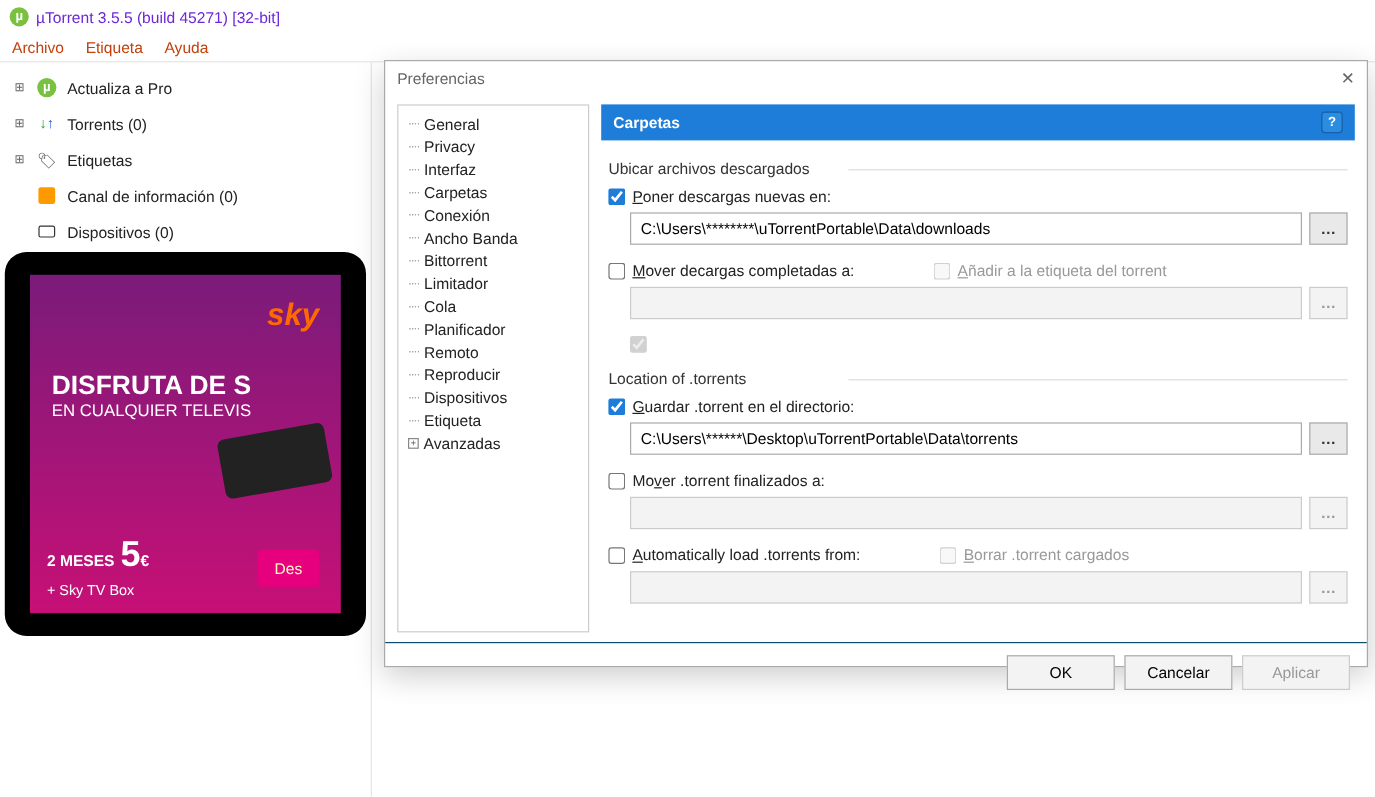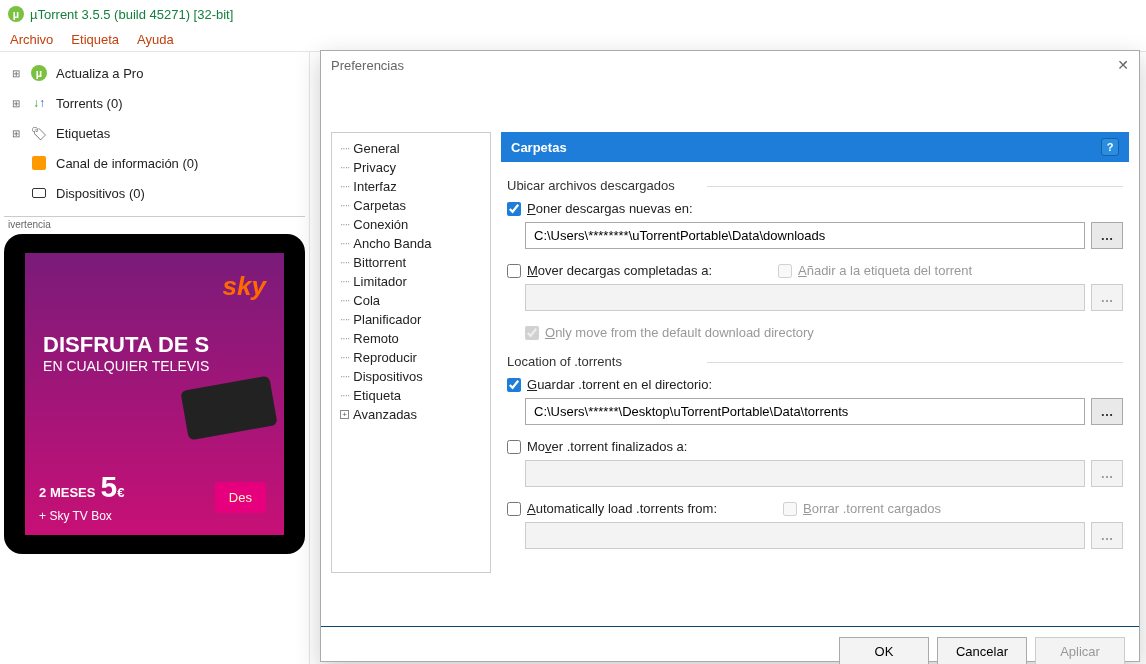--- a/index.html
+++ b/index.html
@@ -1,20 +1,20 @@
 <!DOCTYPE html>
 <html><head>
 <meta charset="utf-8">
 <style>
 * { box-sizing: border-box; margin: 0; padding: 0; font-family: "Segoe UI", Tahoma, sans-serif; font-size: 13px; }
 body { background: #fff; overflow: hidden; width: 1146px; height: 664px; position: relative; }
 
 
 .titlebar { display: flex; align-items: center; gap: 6px; padding: 4px 8px; height: 28px; }
-.titlebar .title { color: #15803d; }
+.titlebar .title { color: #6d28d9; }
 
 .menubar { display: flex; gap: 18px; padding: 4px 10px; border-bottom: 1px solid #e5e5e5; }
 .menubar span { color: #c2410c; cursor: pointer; }
 
 .main-area { display: flex; height: calc(100% - 52px); }
 
 .sidebar { width: 310px; border-right: 1px solid #e5e5e5; padding: 6px 4px; }
 .side-item { display: flex; align-items: center; gap: 8px; padding: 6px 8px; color: #222; font-size: 15px; }
 .side-item .exp { width: 10px; color: #666; font-size: 10px; }
 .side-item .ic { width: 18px; height: 18px; display: inline-flex; align-items: center; justify-content: center; }
@@ -25,21 +25,21 @@
 .ad-inner .sky { color: #ff6a00; font-weight: 700; font-size: 26px; text-align: right; font-style: italic; }
 .ad-inner .h1 { font-size: 22px; font-weight: 700; color: #fff; margin-top: 30px; }
 .ad-inner .h2 { font-size: 14px; color: #fff; }
 .ad-inner .remote { width: 90px; height: 50px; background: #222; border-radius: 6px; position: absolute; right: 10px; top: 130px; transform: rotate(-10deg); }
 .ad-inner .bottom { position: absolute; bottom: 10px; left: 14px; right: 18px; display: flex; justify-content: space-between; align-items: center; }
 .ad-inner .price { font-size: 18px; font-weight: 700; }
 .ad-inner .price .n { font-size: 30px; }
 .ad-inner .cta { background: #e6007e; color: #fef9c3; padding: 8px 14px; border-radius: 3px; }
 
 
-.dialog { position: absolute; top: 50px; left: 320px; width: 820px; height: 612px; background: #fff; border: 1px solid #aaa; box-shadow: 0 8px 24px rgba(0,0,0,.2); display: flex; flex-direction: column; gap: 45px; }
+.dialog { position: absolute; top: 50px; left: 320px; width: 820px; height: 506px; background: #fff; border: 1px solid #aaa; box-shadow: 0 8px 24px rgba(0,0,0,.2); display: flex; flex-direction: column; }
 .dialog-title { display: flex; justify-content: space-between; align-items: center; padding: 6px 10px; color: #666; }
 .dialog-title .x { color: #666; font-size: 14px; cursor: pointer; }
 
 .dialog-body { display: flex; flex: 1; padding: 8px 10px; gap: 10px; }
 
 .tree { width: 160px; border: 1px solid #ccc; padding: 6px 4px; overflow-y: auto; }
 .tree-item { display: flex; align-items: center; padding: 2px 4px; color: #222; cursor: pointer; }
 .tree-item .dots { color: #999; font-size: 10px; margin-right: 4px; letter-spacing: -1px; }
 .tree-item .box { display: inline-block; width: 9px; height: 9px; border: 1px solid #888; margin-right: 4px; font-size: 8px; line-height: 7px; text-align: center; color: #555; }
 
@@ -123,21 +123,20 @@
       <span>Canal de información (0)</span>
     </div>
     <div class="side-item">
       <span class="exp"></span>
       <span class="ic">
           <span class="dev-ic"></span>
         </span>
       <span>Dispositivos  (0)</span>
     </div>
 
-    <div class="ad-label">ivertencia</div>
     <div class="ad-box">
       <div class="ad-inner">
         <div class="sky">sky</div>
         <div class="h1">DISFRUTA DE S</div>
         <div class="h2">EN CUALQUIER TELEVIS</div>
         <div class="remote"></div>
         <div class="bottom">
           <div class="price">
             <span>2 MESES</span> <span class="n">5</span><span>€</span><br>
             <span style="font-size:12px;font-weight:400">+ Sky TV Box</span>
@@ -245,21 +244,20 @@
             <label class="dis"><u>A</u>ñadir a la etiqueta del torrent</label>
           </span>
         </div>
         <div class="path-row">
           <input class="path-input dis" type="text" disabled="" style="">
           <span class="browse-btn dis">…</span>
         </div>
 
         <div class="row" style="margin-left:18px">
           <input type="checkbox" checked="" disabled="" style="">
-          <label class="dis"><u>O</u>nly move from the default download directory</label>
         </div>
 
         <div class="group-title" style="margin-top:14px">Location of .torrents</div>
 
         <div class="row">
           <input type="checkbox" checked="" style="">
           <label><u>G</u>uardar .torrent en el directorio:</label>
         </div>
         <div class="path-row">
           <input class="path-input" type="text" id="p2" value="C:\Users\******\Desktop\uTorrentPortable\Data\torrents" style="">

